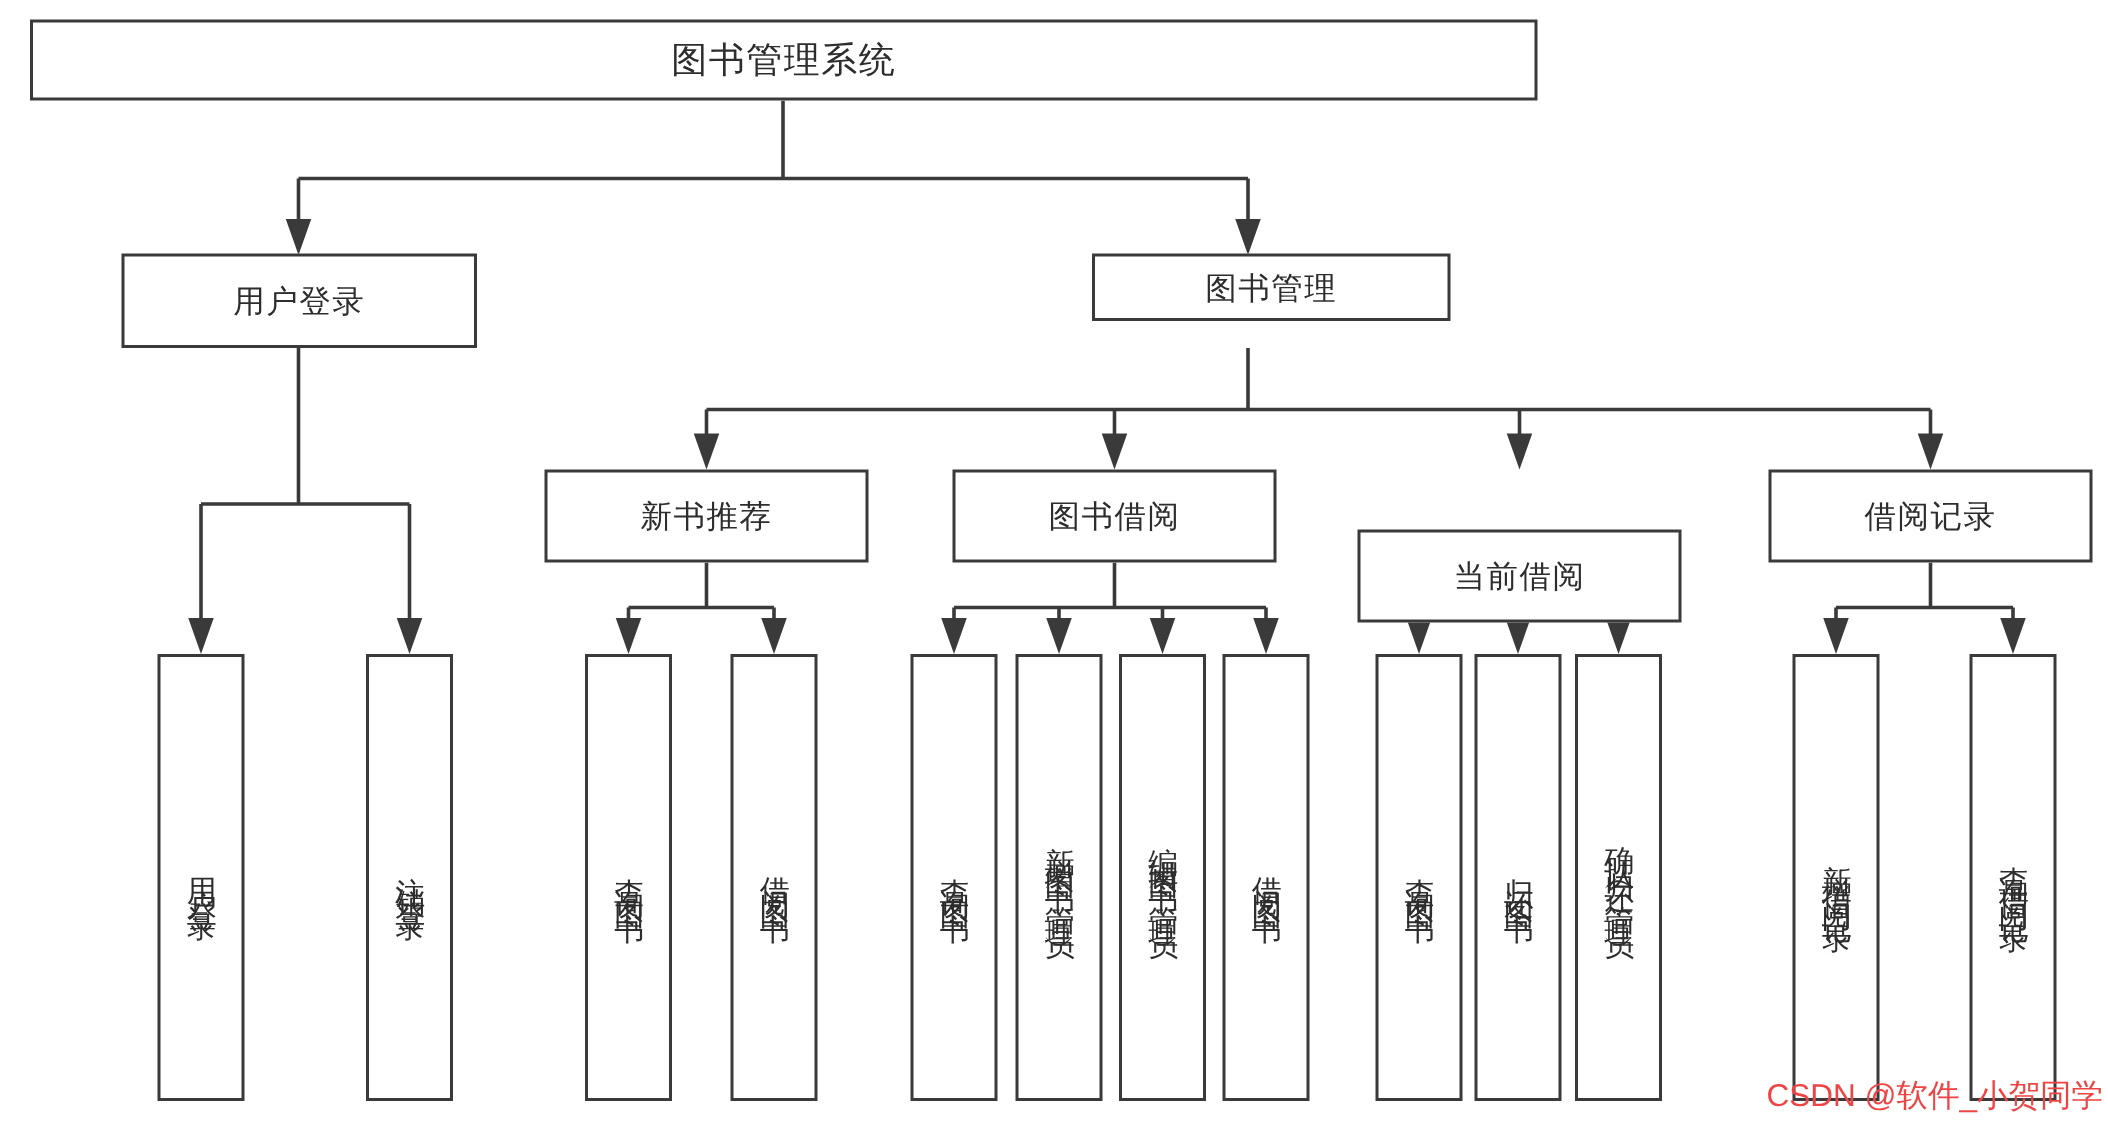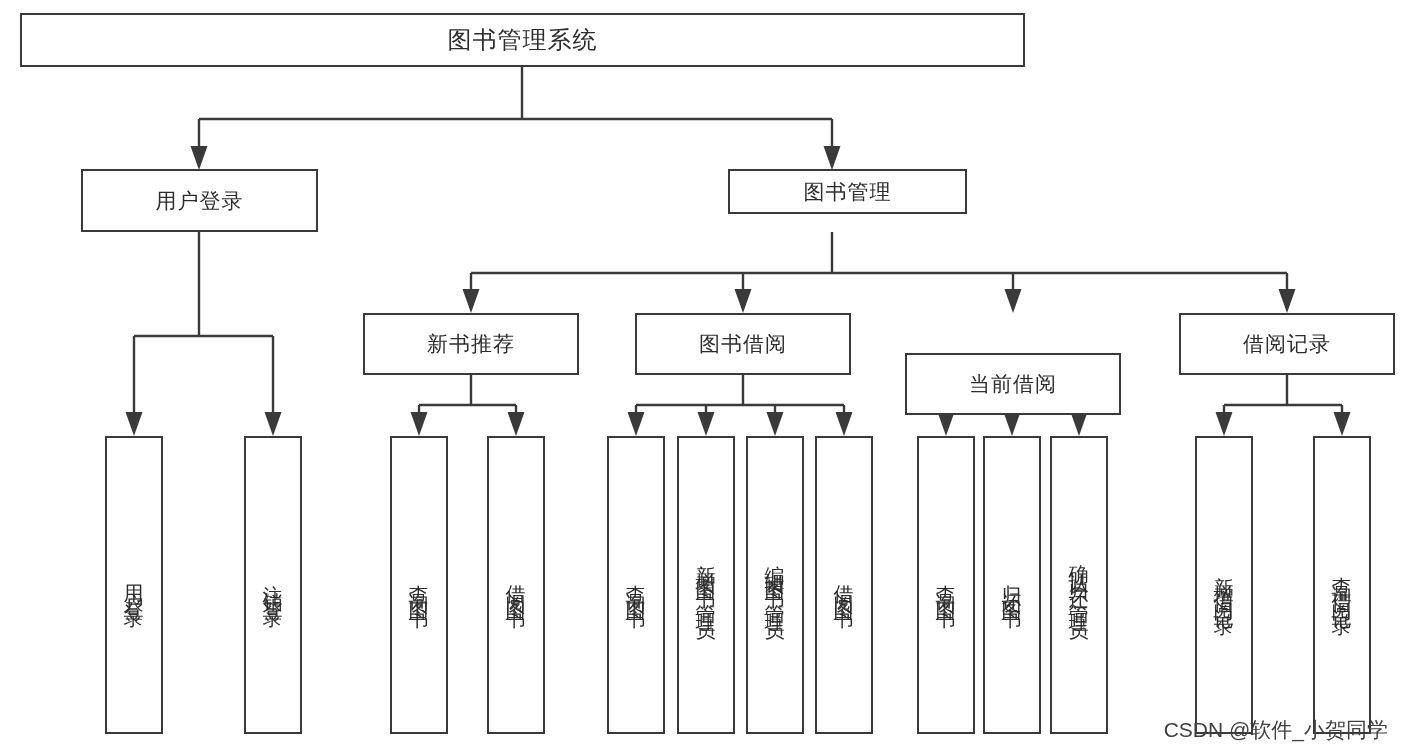--- a/index.html
+++ b/index.html
@@ -68,23 +68,23 @@
   .v7  { left: 746px; }
   .v8  { left: 815px; }
   .v9  { left: 917px; }
   .v10 { left: 983px; }
   .v11 { left: 1050px; }
   .v12 { left: 1195px; }
   .v13 { left: 1313px; }
   .watermark {
     position: absolute;
     top: 716px;
-    right: 17px;
+    right: 3px;
     font-size: 21px;
-    color: #404040;
+    color: #ef4444;
     z-index: 5;
     white-space: nowrap;
   }
 </style>
 </head>
 <body>
 
 <div class="canvas">
 
   <svg class="connectors" viewBox="0 0 1405 747" xmlns="http://www.w3.org/2000/svg">

